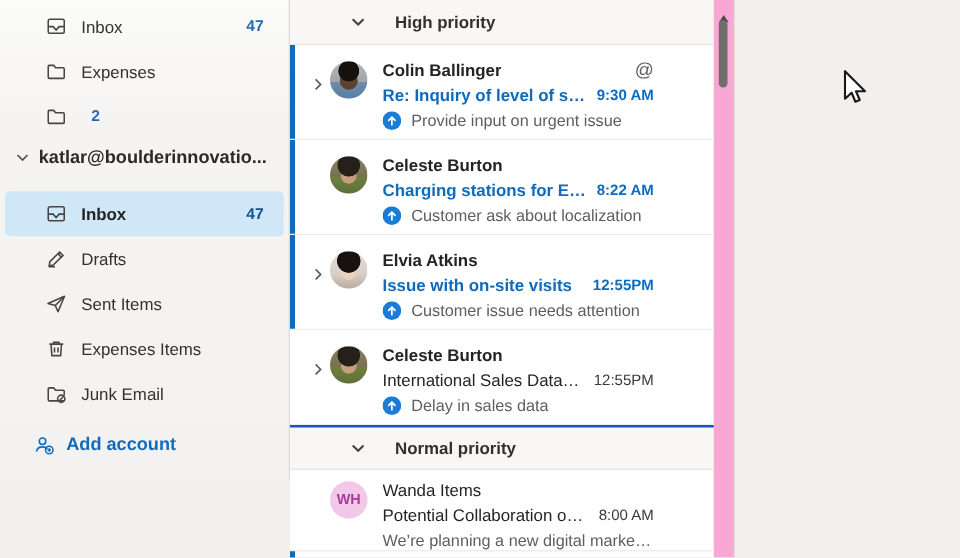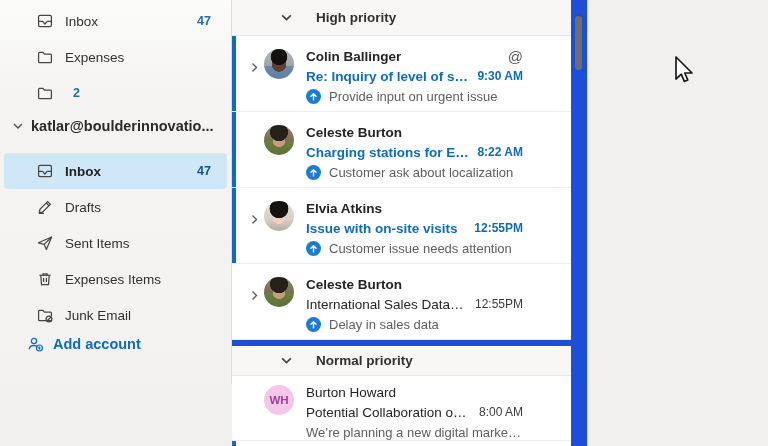--- a/index.html
+++ b/index.html
@@ -21,31 +21,31 @@
     overflow:hidden; text-overflow:ellipsis; }
   .sb-item.selected .sb-label { font-weight:700; color:#252423; }
   .sb-count { font-size:12.5px; font-weight:700; color:#1f6bb5; margin-left:8px; }
   .sb-item.selected .sb-count { color:#10548c; }
   .account-header { height:42px; display:flex; align-items:center;
     padding:4px 10px 16px 12px; cursor:pointer; }
   .account-header .chev { width:12px; height:12px; color:#55524f; margin-right:7px;
     flex:0 0 12px; display:inline-flex; }
   .account-header .acct-label { font-size:14.5px; font-weight:700; color:#2b2a29;
     white-space:nowrap; overflow:hidden; }
-  .add-account { position:absolute; left:0; bottom:26px; display:flex;
+  .add-account { position:absolute; left:0; bottom:14px; display:flex;
     align-items:center; padding-left:26px; cursor:pointer; height:28px; width:100%; }
   .add-account .sb-icon { color:#0f6cbd; margin-right:9px; }
   .add-account .aa-label { font-size:14.5px; font-weight:700; color:#0f6cbd; }
 
   
-  .message-list { width:356px; flex:0 0 356px; height:446px; background:#1d4ed8;
+  .message-list { width:356px; flex:0 0 356px; height:446px; background:#f9a8d4;
     position:relative; border-right:1px solid #dddcdb; }
   .list-inner { position:absolute; inset:0 16px 0 0; }
   .section-header { height:36px; background:#f8f7f6; display:flex; align-items:center;
-    padding-left:48px; border-bottom:1px solid #e8e7e5; border-top:6px solid #1d4ed8;
+    padding-left:48px; border-bottom:1px solid #e8e7e5; border-top:2px solid #1d4ed8;
     cursor:pointer; }
   .list-section:first-child .section-header { border-top:none; }
   .section-header .chev { width:13px; height:13px; color:#44413e; display:inline-flex; }
   .section-label { font-size:13.5px; font-weight:700; color:#323130; margin-left:23px; }
 
   .email-row { position:relative; height:76px; display:flex; align-items:flex-start;
     padding:10px 48px 0 12px; border-bottom:1px solid #eeedec; background:#fff;
     cursor:pointer; }
   .section-normal .email-row { height:65px; padding-top:6px; }
   .unread-bar { position:absolute; left:0; top:0; bottom:0; width:4px;
@@ -355,21 +355,21 @@
             <div class="email-row read">
 
     <span class="expand-chev">
       <svg viewBox="0 0 11 11" fill="none" stroke="currentColor" stroke-width="1.4">
                   <path d="M3.5 1.5l4 4-4 4"></path>
                 </svg>
     </span>
     <span class="avatar" style="background: rgb(243, 199, 232); color: rgb(163, 62, 152);">WH</span>
     <div class="email-main">
       <div class="email-line">
-        <span class="sender">Burton Howard</span>
+        <span class="sender">Wanda Items</span>
 
       </div>
       <div class="email-line">
         <span class="subject">Potential Collaboration on Digit...</span>
         <span class="time">8:00 AM</span>
       </div>
       <div class="email-line">
 
         <span class="preview">We’re planning a new digital marketin...</span>
       </div>

